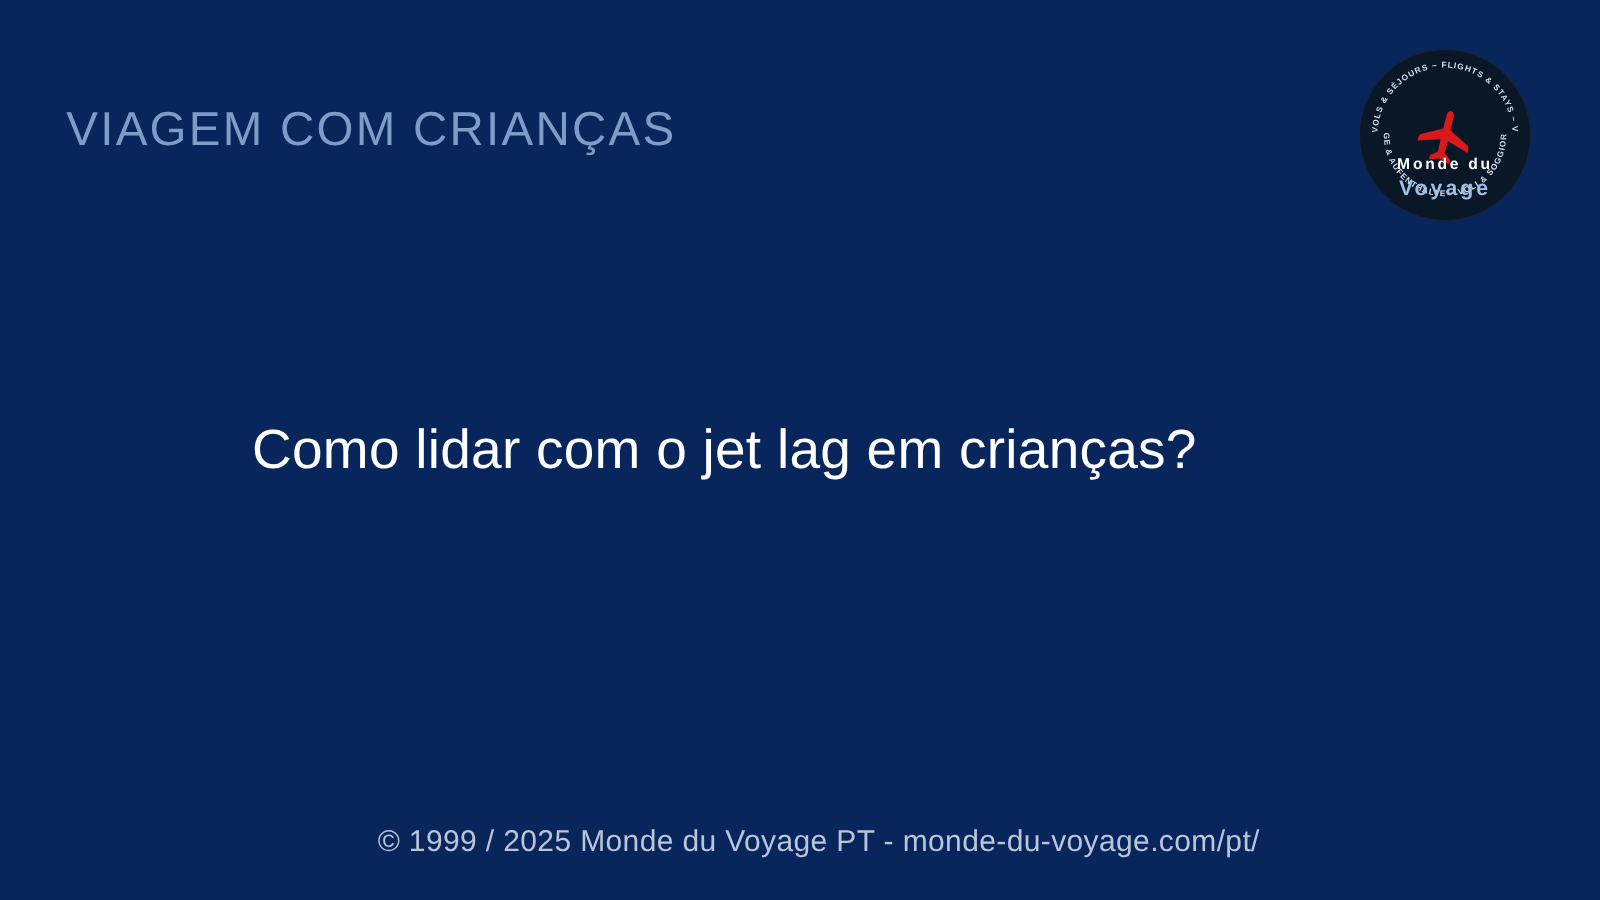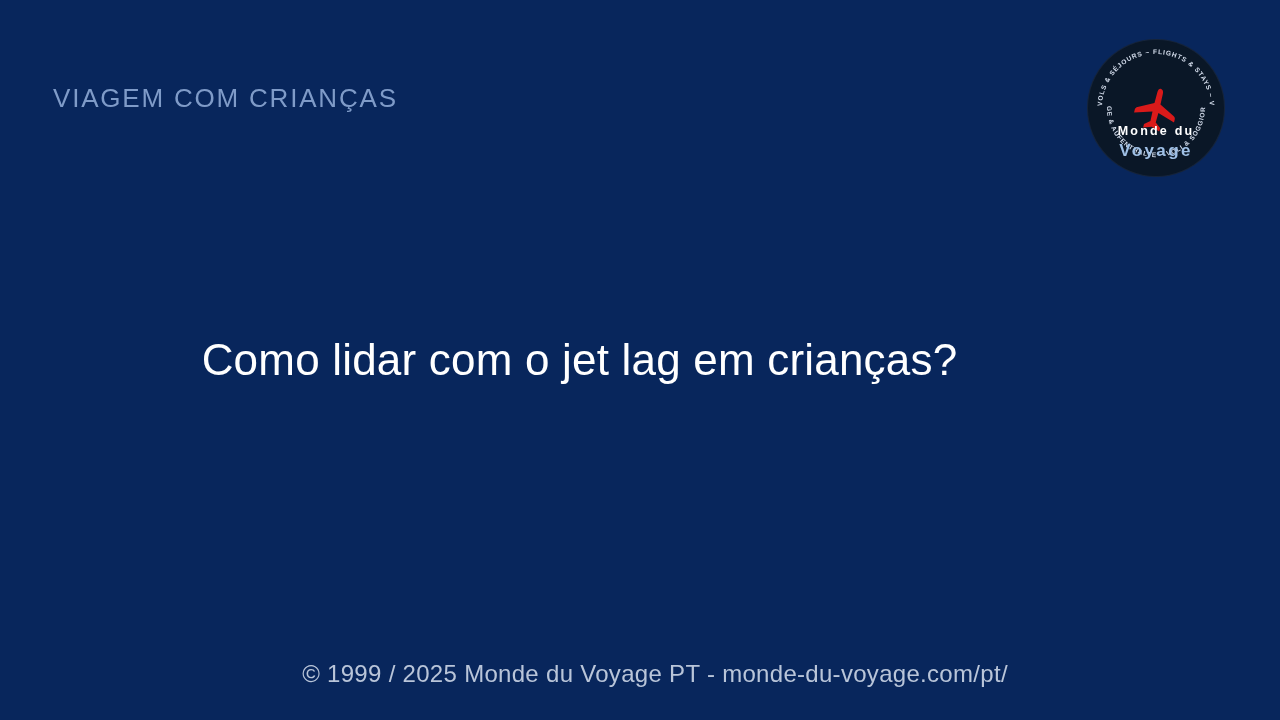--- a/index.html
+++ b/index.html
@@ -14,21 +14,21 @@
     background:#08265c;
     font-family:"Liberation Sans", sans-serif;
     position:relative;
   }
 
   
   .eyebrow {
     position:absolute;
     left:53px;
     top:85px;
-    font-size:26px;
+    font-size:38px;
     line-height:1;
     letter-spacing:1.8px;
     color:#7f9bc8;
     font-weight:400;
     white-space:nowrap;
     text-align:center;
   }
 
   
   .headline-wrap {

